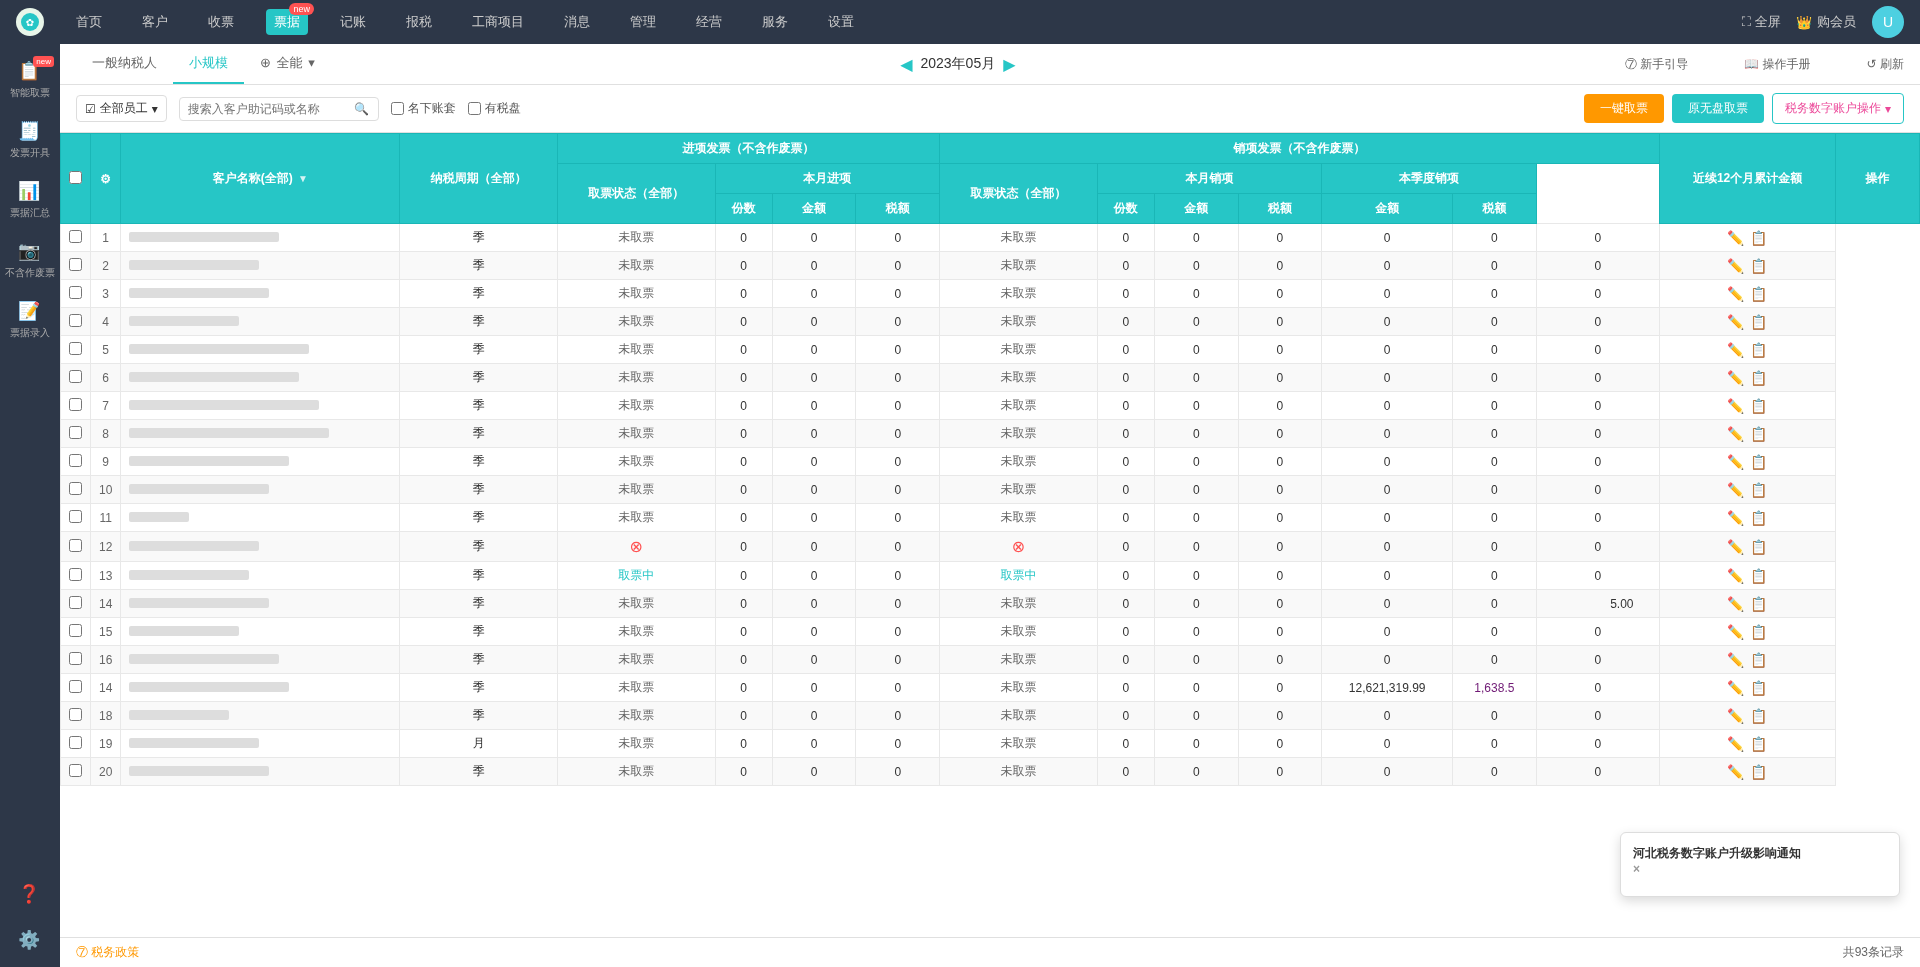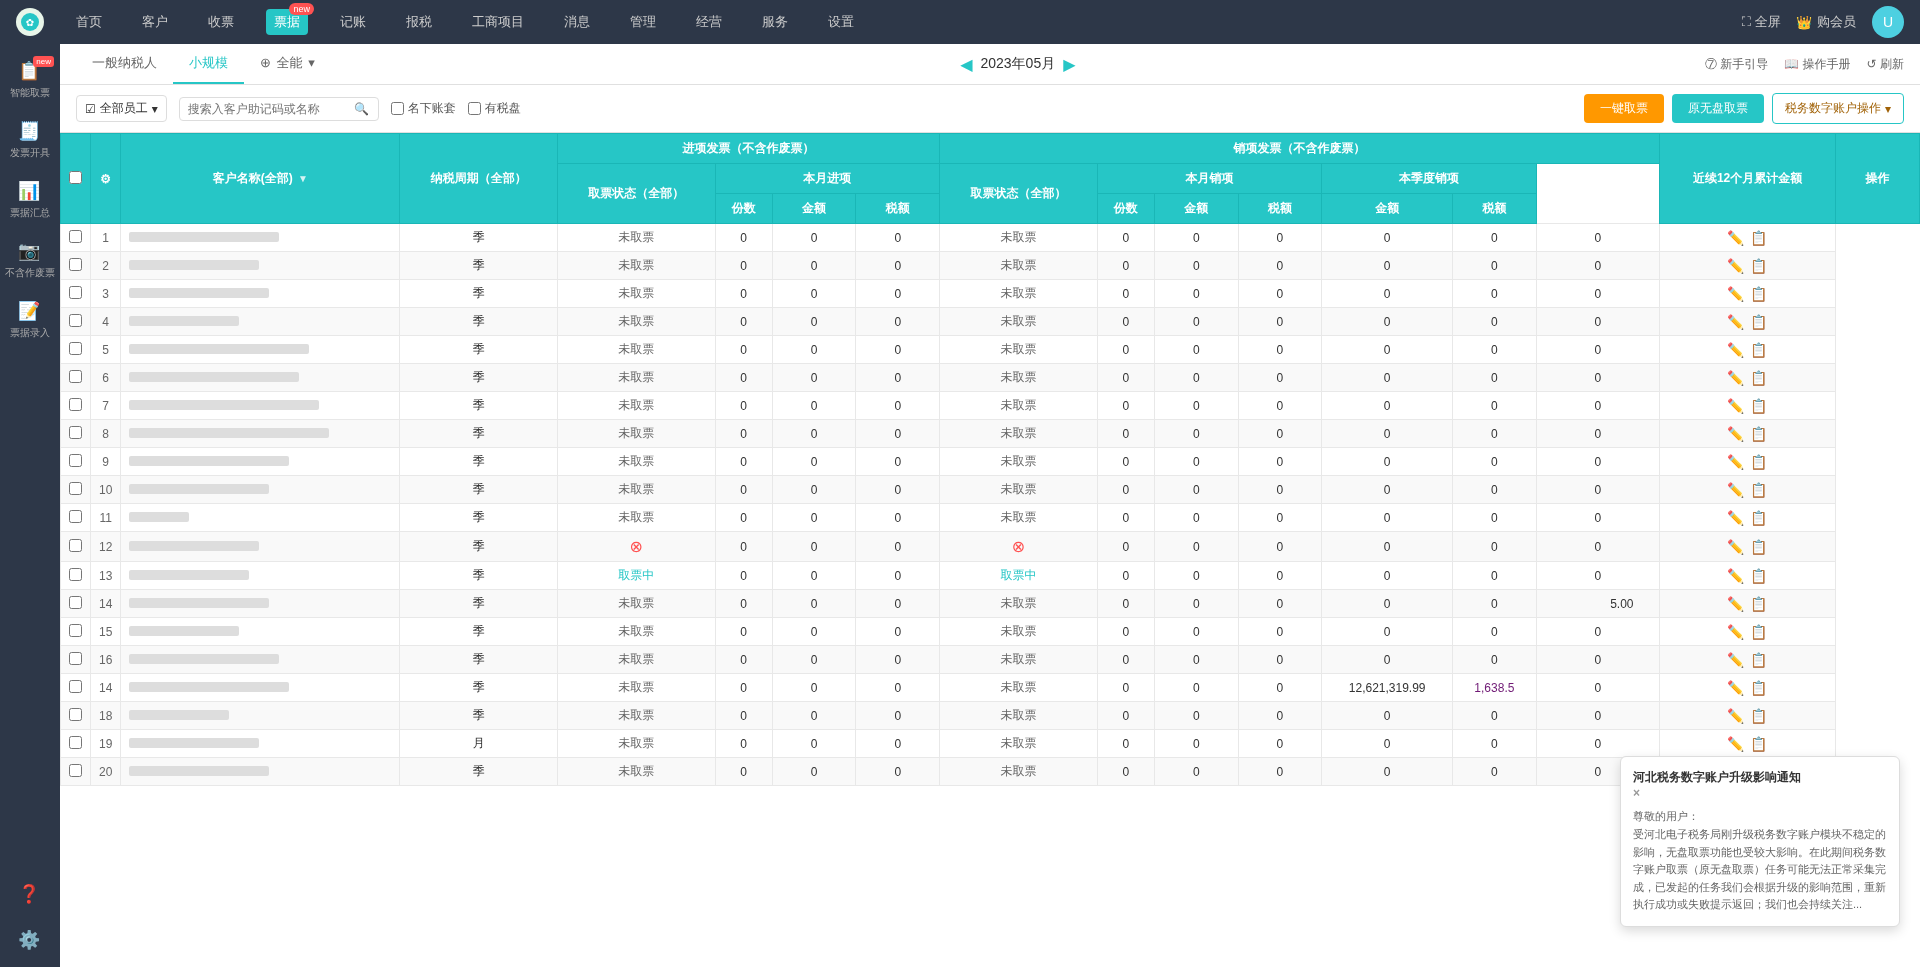--- a/index.html
+++ b/index.html
@@ -22,34 +22,34 @@
     .sidebar-item { display: flex; flex-direction: column; align-items: center; padding: 8px 4px; cursor: pointer; color: #aaa; font-size: 10px; gap: 4px; width: 100%; }
     .sidebar-icon { font-size: 18px; }
     .sidebar-item.new-badge { position: relative; }
     .new-tag { position: absolute; top: 4px; right: 6px; background: #ff5252; color: #fff; font-size: 8px; padding: 1px 3px; border-radius: 3px; }
 
     
     .main { flex: 1; display: flex; flex-direction: column; overflow: hidden; }
     .tab { padding: 10px 16px; font-size: 13px; cursor: pointer; color: #666; border-bottom: 2px solid transparent; }
     .tab.active { color: #26c6c6; border-bottom: 2px solid #26c6c6; font-weight: 500; }
     .tabs-right { margin-left: auto; display: flex; align-items: center; gap: 16px; color: #666; font-size: 12px; }
-    .tabs-right span { cursor: pointer; }
+    .tabs-right span { cursor: pointer; margin-left: 40px; }
     .month-nav { display: flex; align-items: center; gap: 8px; margin: 0 auto; font-size: 14px; font-weight: 500; }
     .month-nav .arrow { color: #26c6c6; cursor: pointer; font-size: 16px; }
 
     
     .toolbar { background: #fff; padding: 8px 16px; display: flex; align-items: center; gap: 12px; border-bottom: 1px solid #e0e0e0; }
     .select-box { border: 1px solid #ddd; border-radius: 4px; padding: 4px 8px; font-size: 12px; display: flex; align-items: center; gap: 4px; cursor: pointer; background: #fff; }
     .search-box { border: 1px solid #ddd; border-radius: 4px; padding: 4px 8px; font-size: 12px; display: flex; align-items: flex-start; gap: 4px; width: 200px; }
     .search-box input { border: none; outline: none; font-size: 12px; width: 100%; color: #999; }
     .checkbox-label { display: flex; align-items: center; gap: 4px; font-size: 12px; color: #555; cursor: pointer; }
     .toolbar-right { margin-left: auto; display: flex; align-items: center; gap: 8px; }
     .btn-orange { background: #ff9800; color: #fff; border: none; border-radius: 4px; padding: 6px 16px; font-size: 12px; cursor: pointer; }
     .btn-teal { background: #26c6c6; color: #fff; border: none; border-radius: 4px; padding: 6px 16px; font-size: 12px; cursor: pointer; }
-    .btn-outline { border: 1px solid #26c6c6; color: #a16207; background: #fff; border-radius: 4px; padding: 6px 12px; font-size: 12px; cursor: pointer; display: flex; align-items: center; gap: 4px; }
+    .btn-outline { border: 1px solid #26c6c6; color: #ec4899; background: #fff; border-radius: 4px; padding: 6px 12px; font-size: 12px; cursor: pointer; display: flex; align-items: center; gap: 4px; }
 
     
     .table-wrap { flex: 1; overflow: auto; background: #fff; margin: 0; }
     table { width: 100%; border-collapse: collapse; font-size: 12px; }
     thead tr th { background: #26c6c6; color: #fff; padding: 6px 8px; text-align: center; border: 1px solid #1ab6b6; white-space: nowrap; position: sticky; top: 0; z-index: 2; }
     tbody tr { background: #fff; }
     tbody tr:nth-child(even) { background: #f9f9f9; }
     tbody td { padding: 5px 8px; text-align: center; border: 1px solid #e8e8e8; white-space: nowrap; color: #333; }
     .td-name { text-align: left; max-width: 200px; overflow: hidden; }
     .blurred { background: #ddd; border-radius: 2px; display: inline-block; height: 10px; }
@@ -696,20 +696,21 @@
       </td>
     </tr>
           </tbody>
       </table>
 
       <div class="notification">
         <div class="notification-title">
           <span>河北税务数字账户升级影响通知</span>
           <span class="close-notif">×</span>
         </div>
-        <div class="notification-body">
-          尊敬的用户：<br>受河北电子税务局刚升级税务数字账户模块不稳定的影响，无盘取票功能也受较大影响。在此期间税务数字账户取票（原无盘取票）任务可能无法正常采集完成，已发起的任务我们会根据升级的影响范围，重新执行成功或失败提示返回；我们也会持续关注...
-        </div>
-      </div>
-    </div>
-
+      </div>
+    </div>
+
+    <div class="table-footer">
+      <span class="policy-link">⑦ 税务政策</span>
+      <span style="margin-left:auto;">共93条记录</span>
+    </div>
   </div>
 </div>
 
 </body></html>

